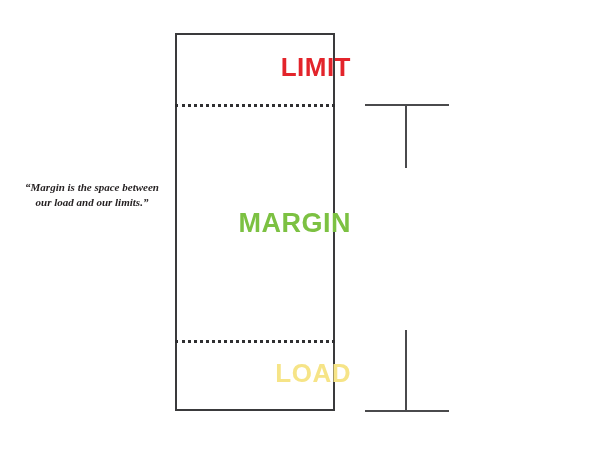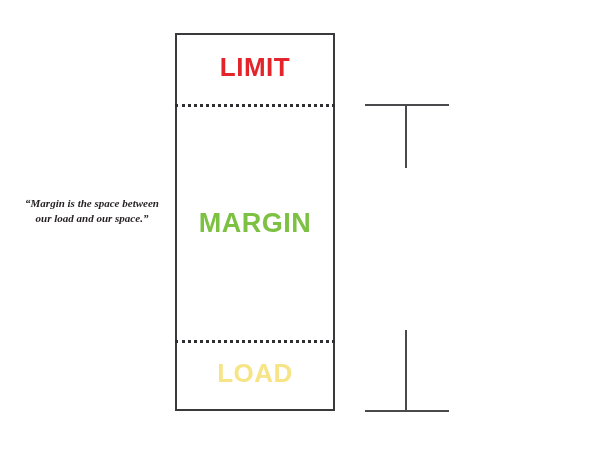--- a/index.html
+++ b/index.html
@@ -37,25 +37,26 @@
     border-top: 3px dotted #2f2f31;
   }
   .divider.upper { top: 104px; }
   .divider.lower { top: 340px; }
 
   
   .band-label {
     position: absolute;
     left: 175px;
     width: 160px;
-    text-align: center;
+    text-align: right;
     font-family: "Liberation Sans", sans-serif;
     font-weight: bold;
     letter-spacing: 0.5px;
     white-space: nowrap;
+    padding-left: 16px;
   }
   .band-label.limit {
     top: 52px;
     font-size: 26px;
     color: #e3242b;
   }
   .band-label.margin {
     top: 208px;
     font-size: 27px;
     color: #7cc142;
@@ -63,21 +64,21 @@
   .band-label.load {
     top: 358px;
     font-size: 26px;
     color: #f6e487;
   }
 
   
   .quote {
     position: absolute;
     left: 14px;
-    top: 196px;
+    top: 180px;
     width: 156px;
     text-align: center;
     font-family: "Liberation Serif", serif;
     font-style: italic;
     font-weight: bold;
     font-size: 11px;
     line-height: 15px;
     color: #231f20;
   }
 
@@ -114,21 +115,21 @@
     letter-spacing: 0px;
   }
 </style>
 </head>
 <body>
 
 <div id="canvas">
 
   <div class="quote">
     <span>“Margin is the space between</span><br>
-    <span>our load and our space.”</span>
+    <span>our load and our limits.”</span>
   </div>
 
   <div class="capacity-box"></div>
 
   <div class="divider upper"></div>
   <div class="divider lower"></div>
 
   <div class="band-label limit">LIMIT</div>
   <div class="band-label load">LOAD</div>
   <div class="band-label margin">MARGIN</div>

